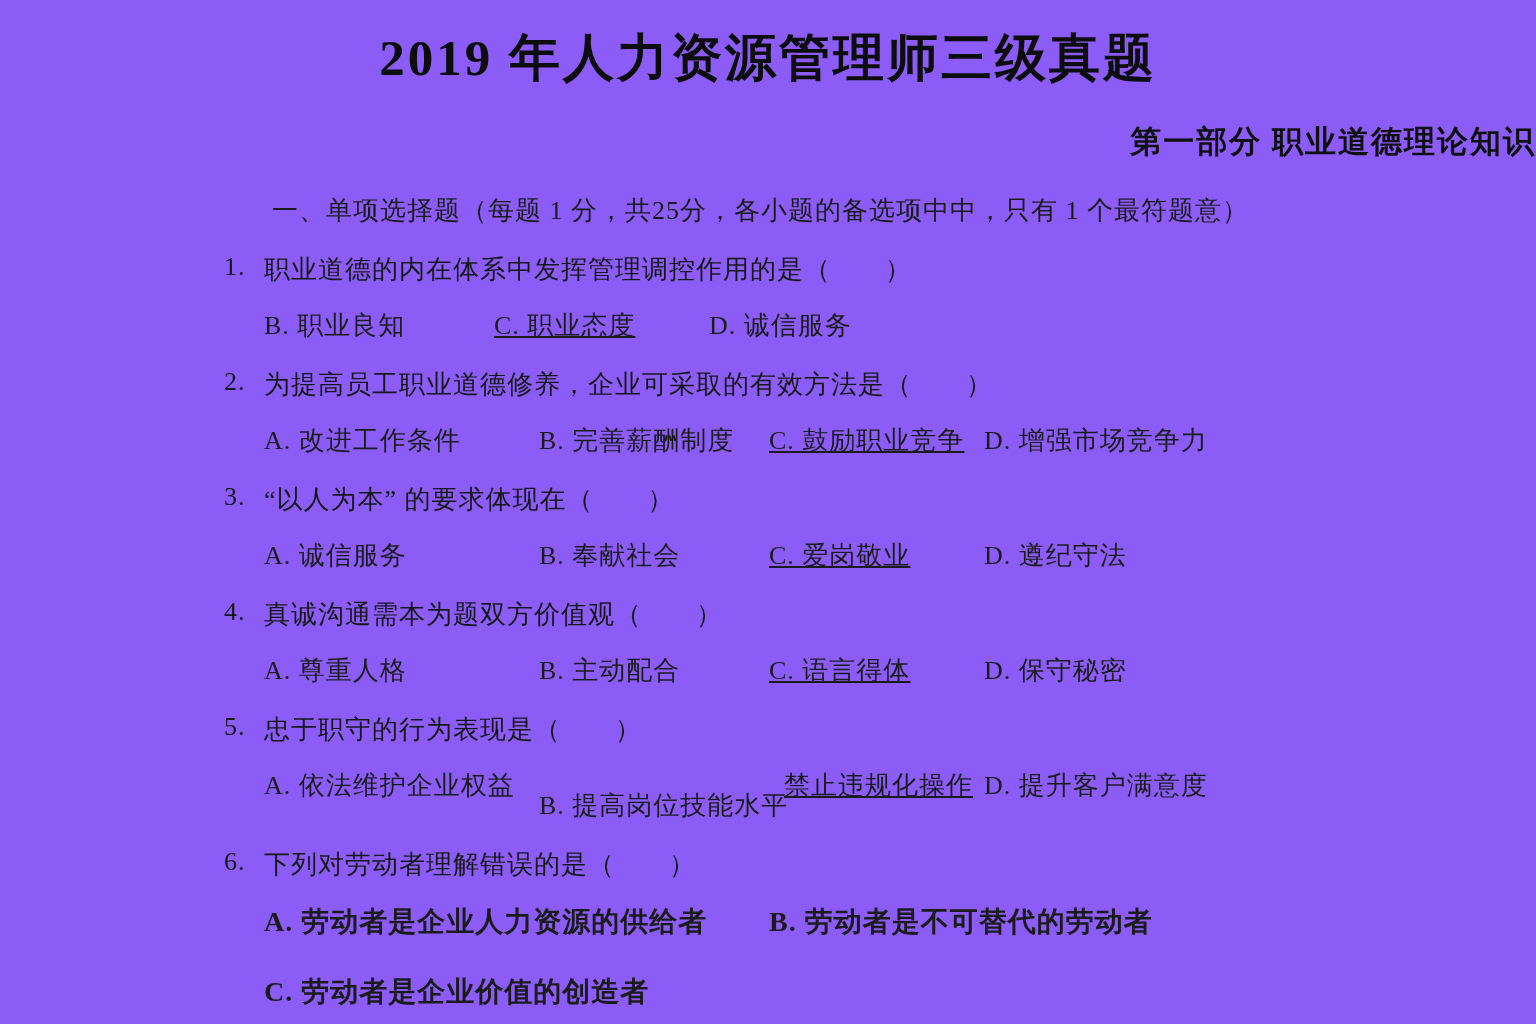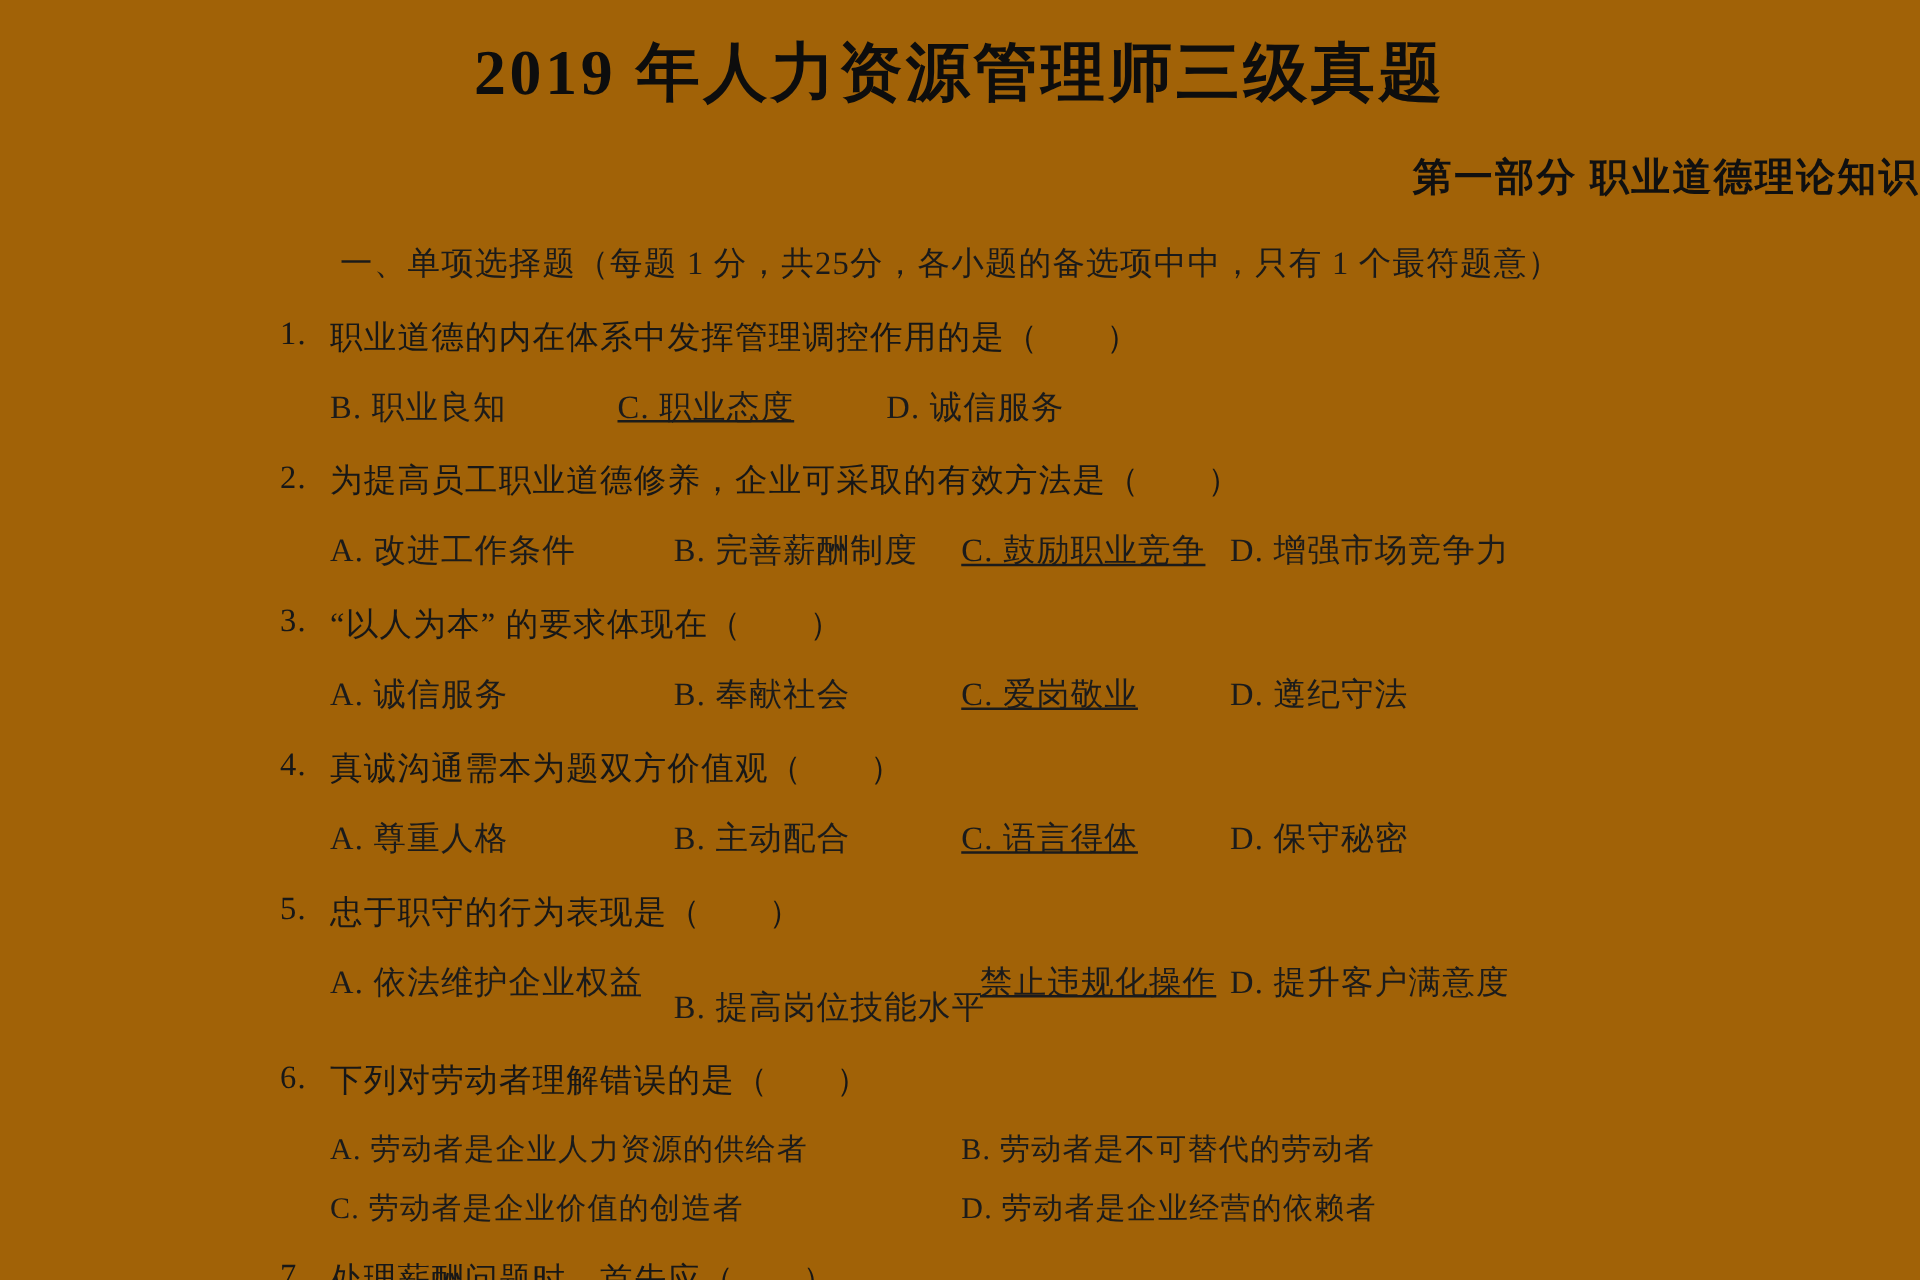--- a/index.html
+++ b/index.html
@@ -5,21 +5,21 @@
   html,body { margin:0; padding:0; }
   body {
     background:#e8e8e8;
     font-family:"Liberation Serif","DejaVu Serif",serif;
   }
   .page {
     position:relative;
     width:1536px;
     height:1024px;
     margin:0 auto;
-    background:#a16207;
+    background:#8b5cf6;
     color:#161616;
     overflow:hidden;
   }
   .title {
     padding-top:24px;
     text-align:center;
     font-size:51px;
     font-weight:700;
     letter-spacing:3px;
     color:#0d0d0d;
@@ -64,27 +64,28 @@
   }
   .opts-row .o1 { width:275px; flex:0 0 275px; }
   .opts-row .o2 { width:230px; flex:0 0 230px; }
   .opts-row .o3 { width:215px; flex:0 0 215px;text-decoration:underline; }
   .opts-row.wide .o1 { width:275px; flex:0 0 275px; }
   .opts-row.wide .o2 { width:245px; flex:0 0 245px;margin-top:20px; }
   .opts-row.wide .o3 { width:200px; flex:0 0 200px; }
   .opts-grid {
     display:grid;
     grid-template-columns:505px auto;
-    row-gap:15px;
+    row-gap:32px;
     margin-top:21px;
     padding-left:40px;
-    font-size:24px;
+    font-size:28px;
     letter-spacing:1px;
     color:#1b1b1b;
     white-space:nowrap;
+    font-weight:bold;
   }
 </style>
 </head>
 <body>
 
 <div class="page">
 
   <div class="title">2019 年人力资源管理师三级真题</div>
 
   <div class="subtitle">第一部分 职业道德理论知识</div>
@@ -159,21 +160,20 @@
 
     <div class="q">
       <div class="stem">
         <span class="q-num">6.</span>
         <span>下列对劳动者理解错误的是（　　）</span>
       </div>
       <div class="opts-grid">
         <span>A. 劳动者是企业人力资源的供给者</span>
         <span>B. 劳动者是不可替代的劳动者</span>
         <span>C. 劳动者是企业价值的创造者</span>
-        <span>D. 劳动者是企业经营的依赖者</span>
       </div>
     </div>
 
     <div class="q">
       <div class="stem">
         <span class="q-num">7.</span>
         <span>处理薪酬问题时，首先应（　　）</span>
       </div>
 
     </div>

